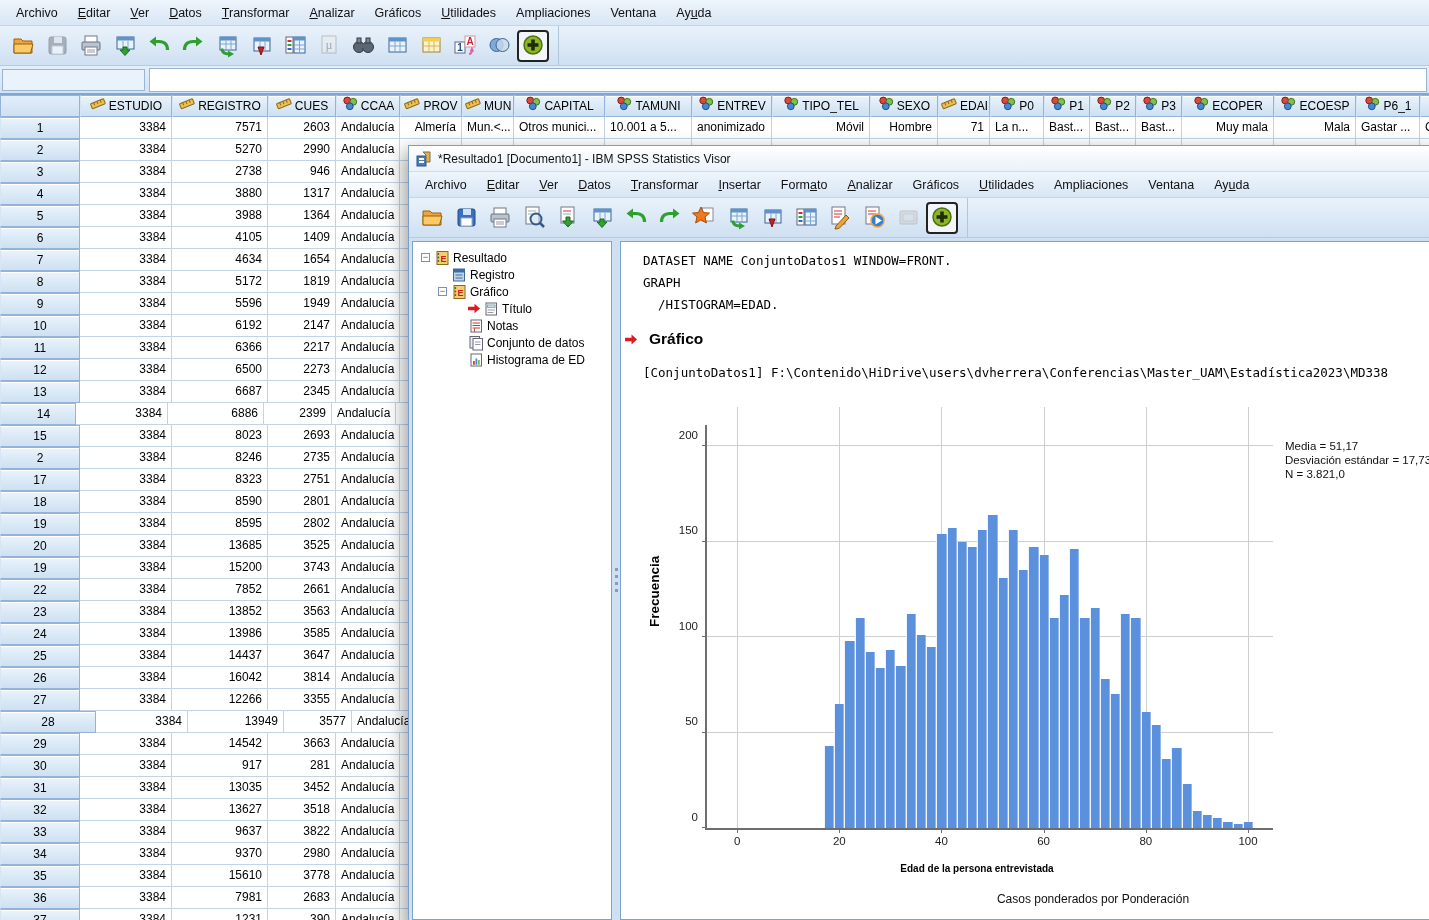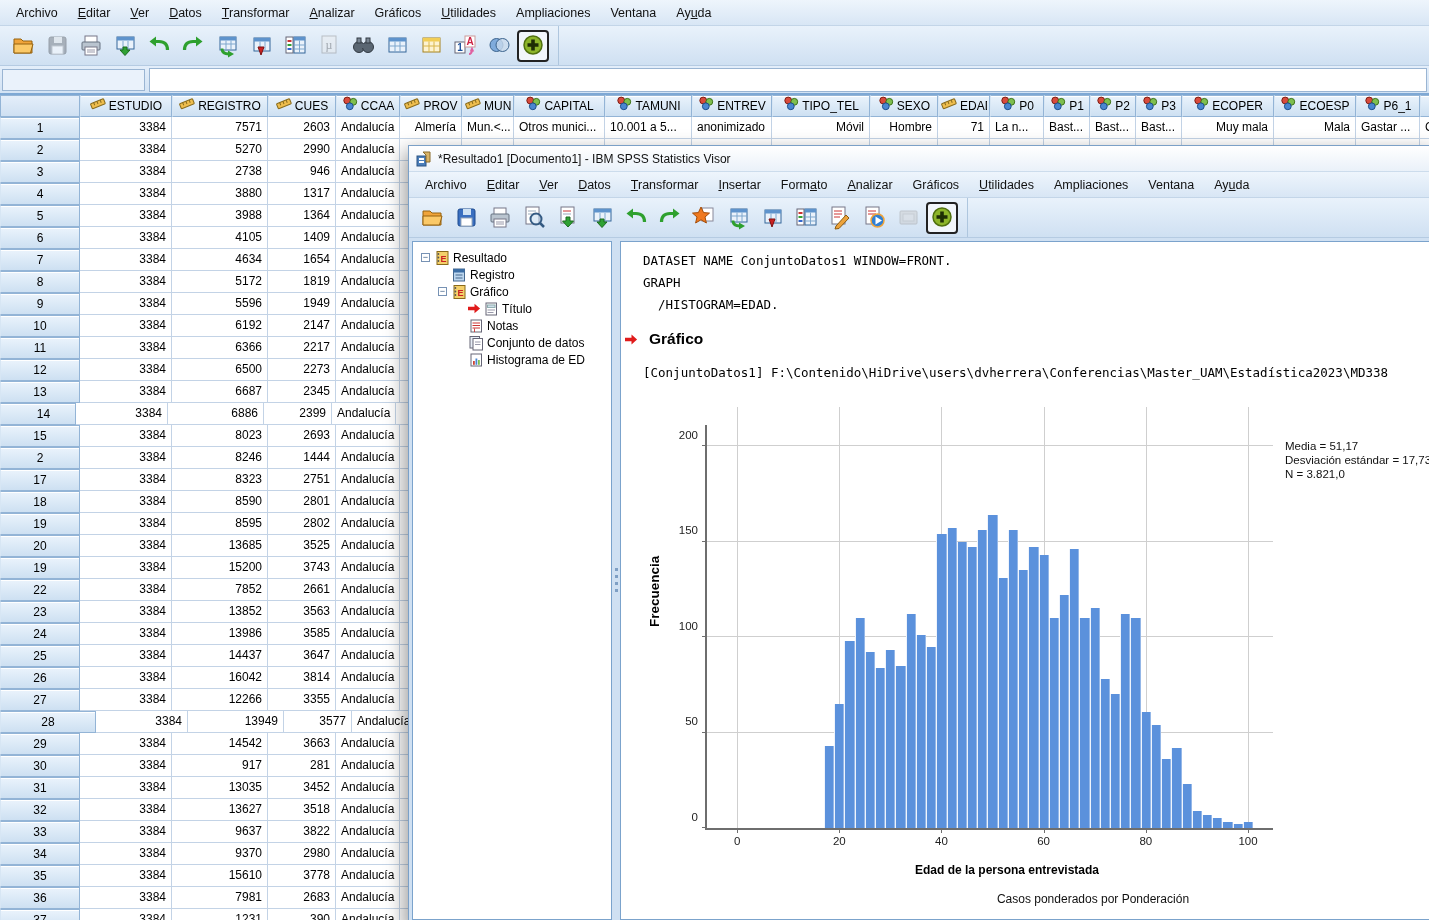--- a/index.html
+++ b/index.html
@@ -81,22 +81,22 @@
   .bar { position:absolute; bottom:0; background:#5b91dc;
     border-left:1px solid rgba(255,255,255,.9); box-shadow:inset -1px 0 0 rgba(255,255,255,.35); }
   .xtick { position:absolute; top:100%; width:1px; height:5px; background:#6e6e6e; }
   .xticklab { position:absolute; top:calc(100% + 7px); transform:translateX(-50%);
     font-size:11.5px; color:#222; }
   .ytick { position:absolute; right:100%; height:1px; width:5px; background:#6e6e6e; }
   .yticklab { position:absolute; right:calc(100% + 9px); transform:translateY(-50%);
     font-size:11.5px; color:#222; }
   .ylabel { position:absolute; left:4px; top:232px; transform:rotate(-90deg);
     transform-origin:left top; font-weight:bold; font-size:13.5px; white-space:nowrap; }
-  .xlabel { position:absolute; left:80px; width:568px; top:468px; text-align:center;
-    font-weight:bold; font-size:12px; }
+  .xlabel { position:absolute; left:50px; width:568px; top:468px; text-align:center;
+    font-weight:bold; font-size:10px; }
   .stats { position:absolute; left:642px; top:44px; font-size:11.5px; line-height:14px;
     color:#111; white-space:nowrap; }
   .footnote { position:absolute; left:0; width:900px; top:497px; text-align:center;
     font-size:12px; color:#111; }
 </style>
 </head>
 <body>
 
 <div class="screen">
 
@@ -772,21 +772,21 @@
           <div class="gcell" style="width: 46px;"></div>
           <div class="gcell num" style="width: 92px;"></div>
           <div class="gcell num" style="width: 82px;"></div>
           <div class="gcell" style="width: 64px;"></div>
           <div class="gcell" style="width: 60px;"></div>
         </div>
         <div class="grow">
           <div class="gcell grownum" style="width: 80px;">2</div>
           <div class="gcell num" style="width: 92px;">3384</div>
           <div class="gcell num" style="width: 96px;">8246</div>
-          <div class="gcell num" style="width: 68px;">1444</div>
+          <div class="gcell num" style="width: 68px;">2735</div>
           <div class="gcell" style="width: 64px;">Andalucía</div>
           <div class="gcell num" style="width: 62px;"></div>
           <div class="gcell" style="width: 52px;"></div>
           <div class="gcell" style="width: 91px;"></div>
           <div class="gcell" style="width: 87px;"></div>
           <div class="gcell ctr" style="width: 80px;"></div>
           <div class="gcell num" style="width: 98px;"></div>
           <div class="gcell num" style="width: 68px;"></div>
           <div class="gcell num" style="width: 52px;"></div>
           <div class="gcell" style="width: 54px;"></div>

